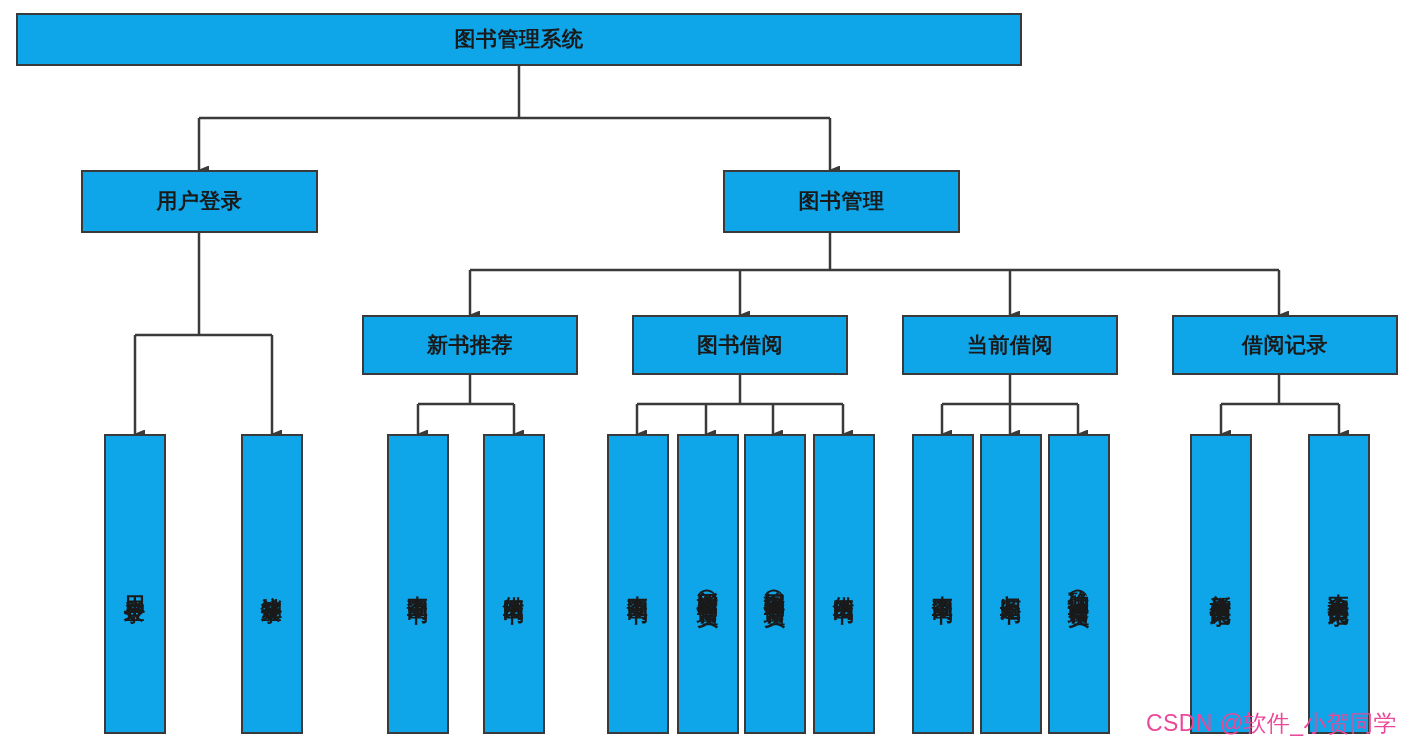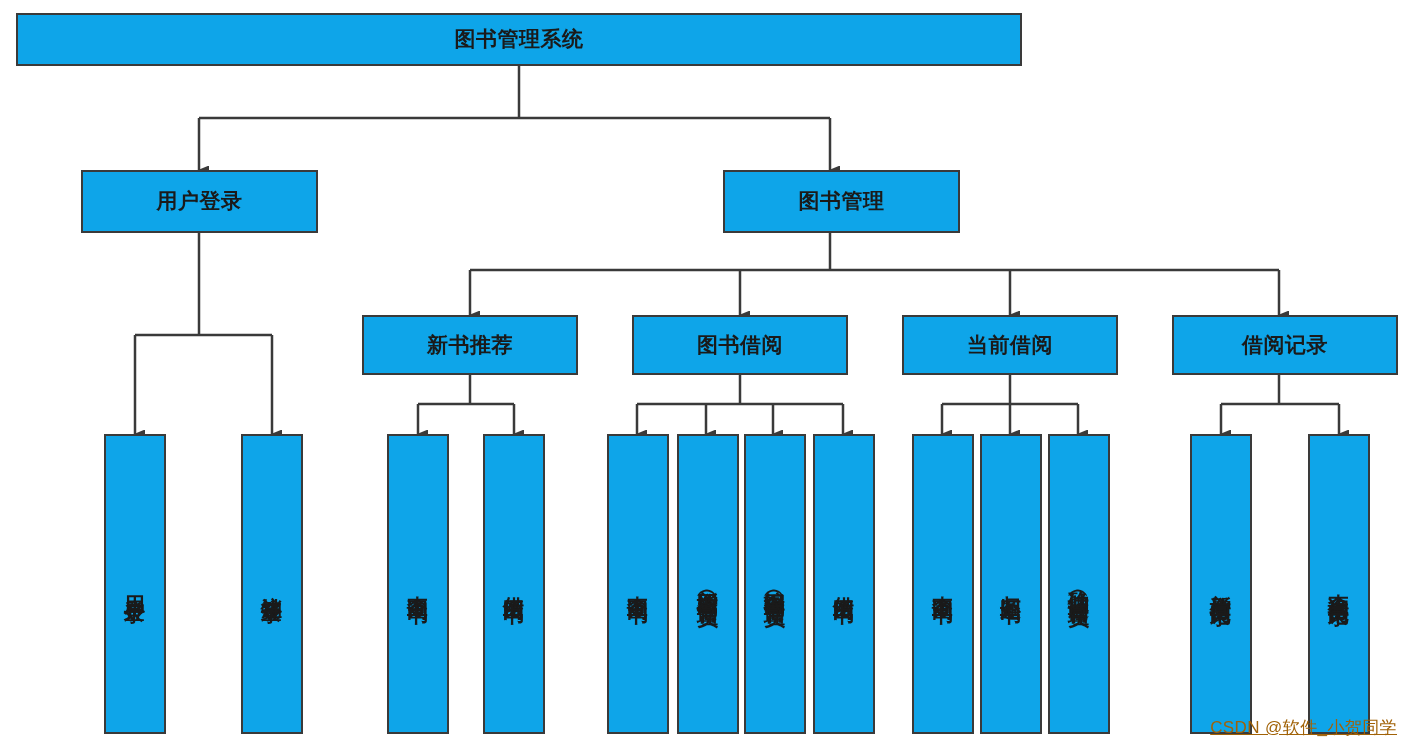--- a/index.html
+++ b/index.html
@@ -57,27 +57,26 @@
     text-orientation: upright;
     font-size: 21px;
     letter-spacing: 2.5px;
     line-height: 1.0;
     white-space: nowrap;
   }
   #watermark {
     position: absolute;
     right: 8px;
     bottom: 8px;
-    font-size: 17px;
-    color: #a16207;
+    font-size: 23px;
+    color: #ec4899;
     z-index: 5;
     letter-spacing: 0.4px;
     white-space: nowrap;
     pointer-events: none;
-    text-decoration: underline;
   }
 </style>
 </head>
 <body>
 
 <div id="diagram-root">
 
   <svg id="diagram-svg" viewBox="0 0 1405 747" xmlns="http://www.w3.org/2000/svg">
     <defs>
       <marker id="arrowhead" markerWidth="9" markerHeight="11" refX="4.5" refY="10" orient="auto" markerUnits="userSpaceOnUse">

